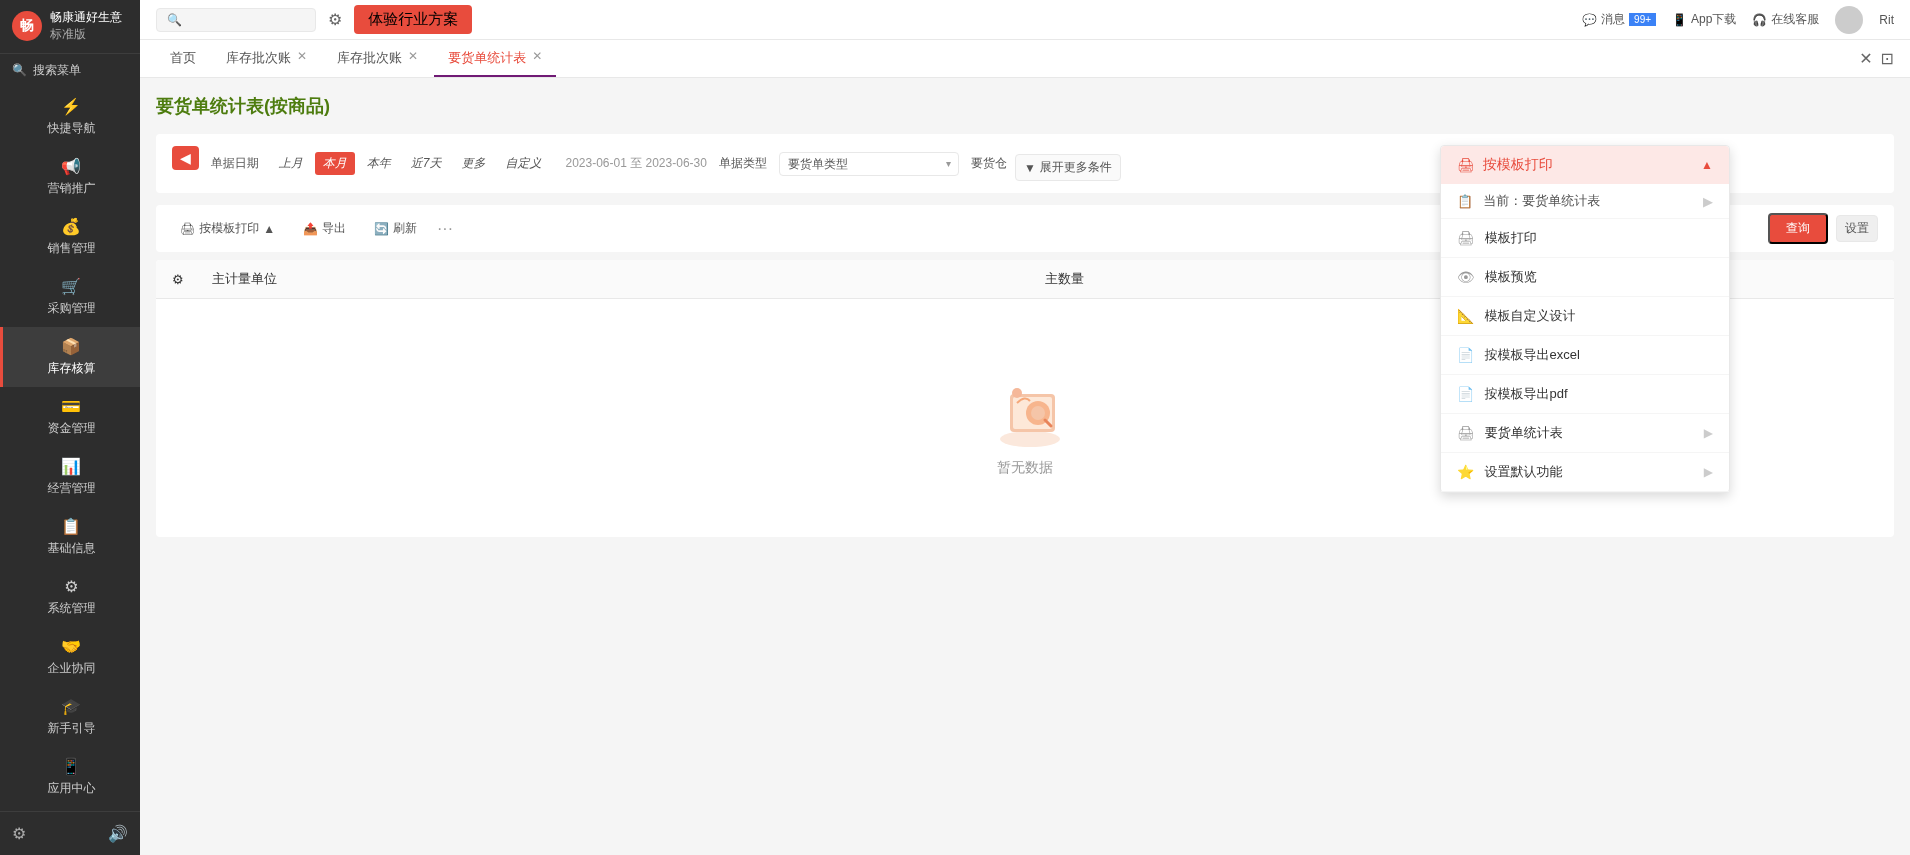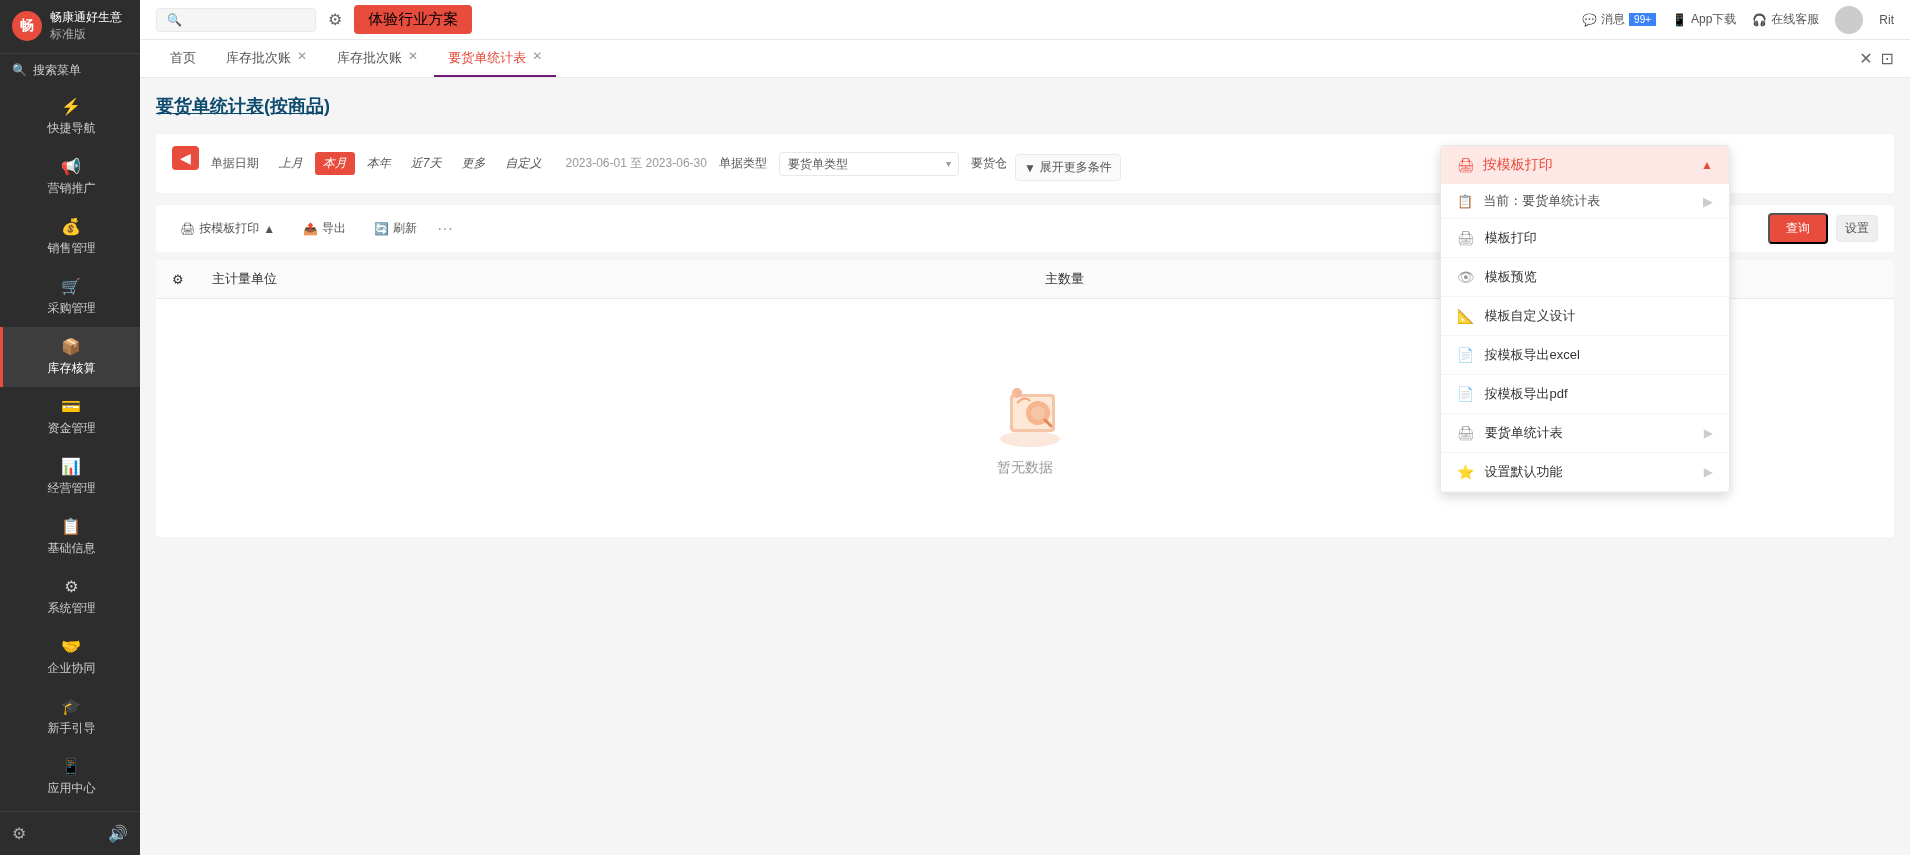--- a/index.html
+++ b/index.html
@@ -139,21 +139,21 @@
       gap: 6px;
       white-space: nowrap;
     }
     .tab.active { color: #e84c3d; border-bottom: 2px solid #701a75; font-weight: 500; }
     .tab-close { font-size: 12px; color: #999; }
     .tabbar-actions { margin-left: auto; display: flex; align-items: center; gap: 8px; }
     .tabbar-icon-btn { font-size: 16px; color: #666; cursor: pointer; }
 
     
     .page-content { flex: 1; overflow: auto; padding: 16px; background: #f5f5f5; position: relative; }
-    .page-title { font-size: 18px; font-weight: bold; color: #0c4a6e; margin-bottom: 16px; text-decoration: underline; }
+    .page-title { font-size: 18px; font-weight: bold; color: #4d7c0f; margin-bottom: 16px; }
 
     
     .filter-bar {
       background: #fff;
       border-radius: 4px;
       padding: 12px 16px;
       margin-bottom: 12px;
       display: flex;
       align-items: flex-start;
       gap: 12px;

